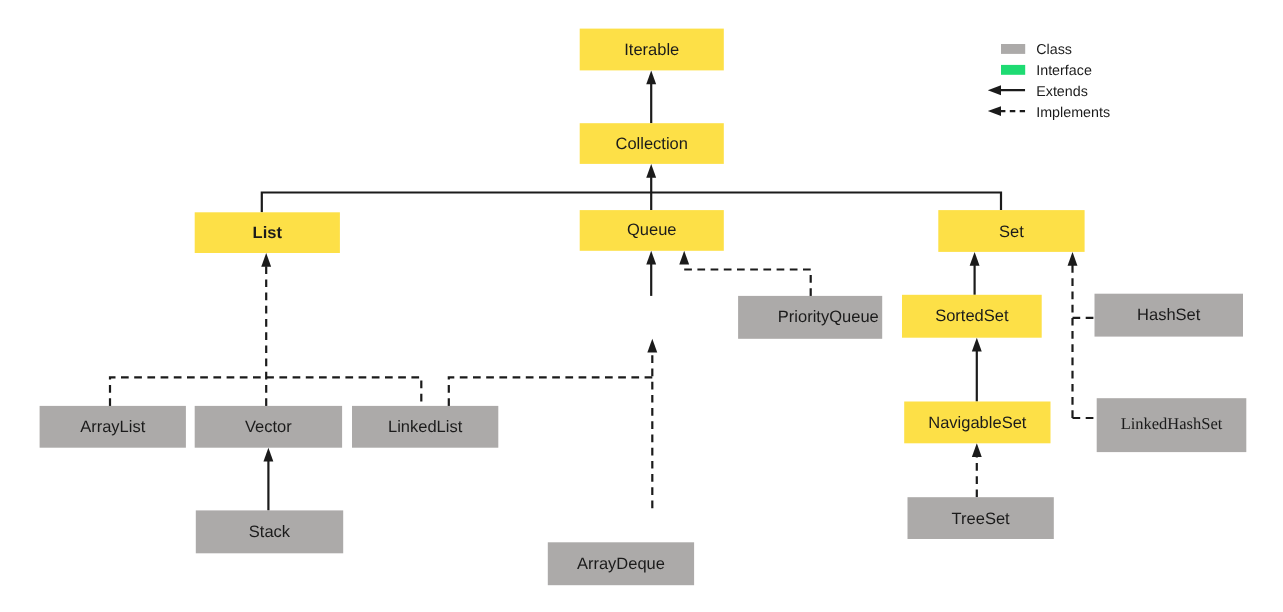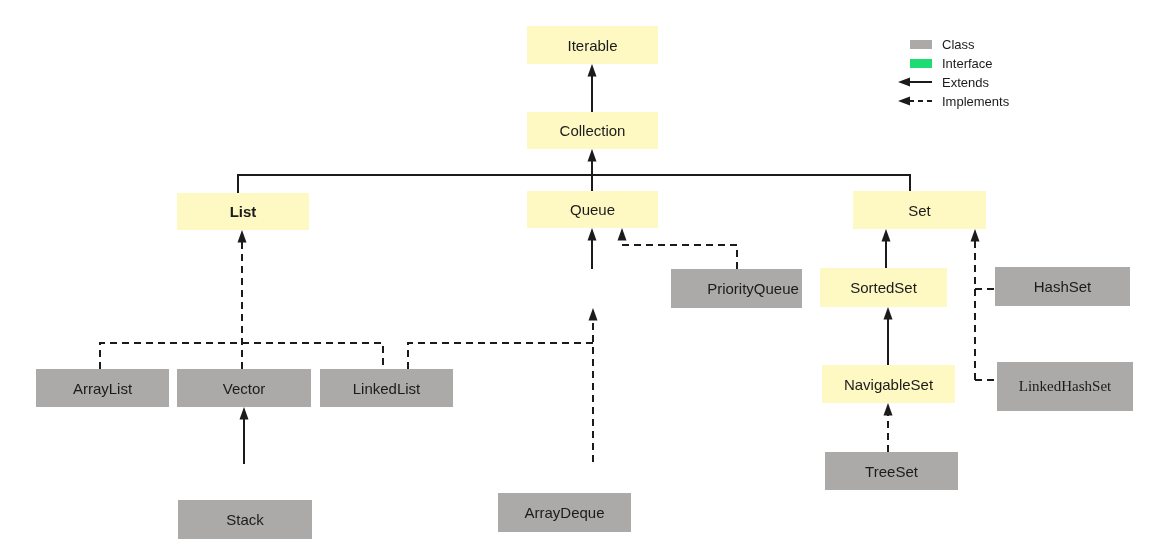--- a/index.html
+++ b/index.html
@@ -40,21 +40,21 @@
   .node {
     position: absolute;
     display: flex;
     align-items: center;
     justify-content: center;
     font-size: 15px;
     color: #1b1b1b;
     box-sizing: border-box;
     white-space: nowrap;
   }
-  .kind-interface { background: #fef9c3; }
+  .kind-interface { background: #fde047; }
   .kind-class     { background: #acaaa9; }
 
   #legend {
     position: absolute;
     left: 898px;
     top: 36px;
   }
   .legend-row {
     display: flex;
     align-items: center;
@@ -154,21 +154,21 @@
   <div class="node kind-interface" style="left:527px; top:191px; width:131px; height:37px;">Queue</div>
   <div class="node kind-interface" style="left:853px; top:191px; width:133px; height:38px;">Set</div>
   <div class="node kind-class" style="left:671px; top:269px; width:131px; height:39px;padding-left:33px;">PriorityQueue</div>
   <div class="node kind-interface" style="left:820px; top:268px; width:127px; height:39px;">SortedSet</div>
   <div class="node kind-interface" style="left:822px; top:365px; width:133px; height:38px;">NavigableSet</div>
   <div class="node kind-class" style="left:995px; top:267px; width:135px; height:39px;">HashSet</div>
   <div class="node kind-class" style="left:997px; top:362px; width:136px; height:49px;font-family:Liberation Serif, serif;">LinkedHashSet</div>
   <div class="node kind-class" style="left:36px;  top:369px; width:133px; height:38px;">ArrayList</div>
   <div class="node kind-class" style="left:177px; top:369px; width:134px; height:38px;">Vector</div>
   <div class="node kind-class" style="left:320px; top:369px; width:133px; height:38px;">LinkedList</div>
-  <div class="node kind-class" style="left:178px; top:464px; width:134px; height:39px;margin-top:36px;">Stack</div>
+  <div class="node kind-class" style="left:178px; top:464px; width:134px; height:39px;">Stack</div>
   <div class="node kind-class" style="left:498px; top:462px; width:133px; height:39px;margin-top:31px;">ArrayDeque</div>
   <div class="node kind-class" style="left:825px; top:452px; width:133px; height:38px;">TreeSet</div>
 
   <div id="legend">
     <div class="legend-row">
       <span class="legend-icon-cell">
         <span class="legend-swatch class-swatch"></span>
       </span>
       <span class="legend-label">Class</span>
     </div>

